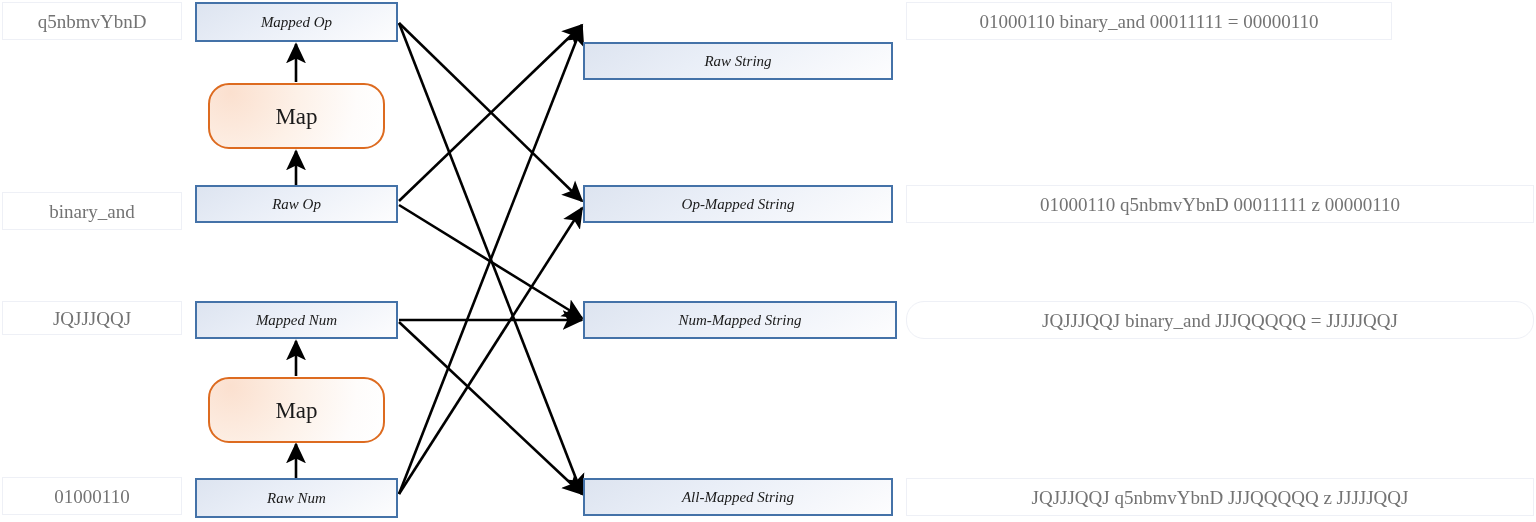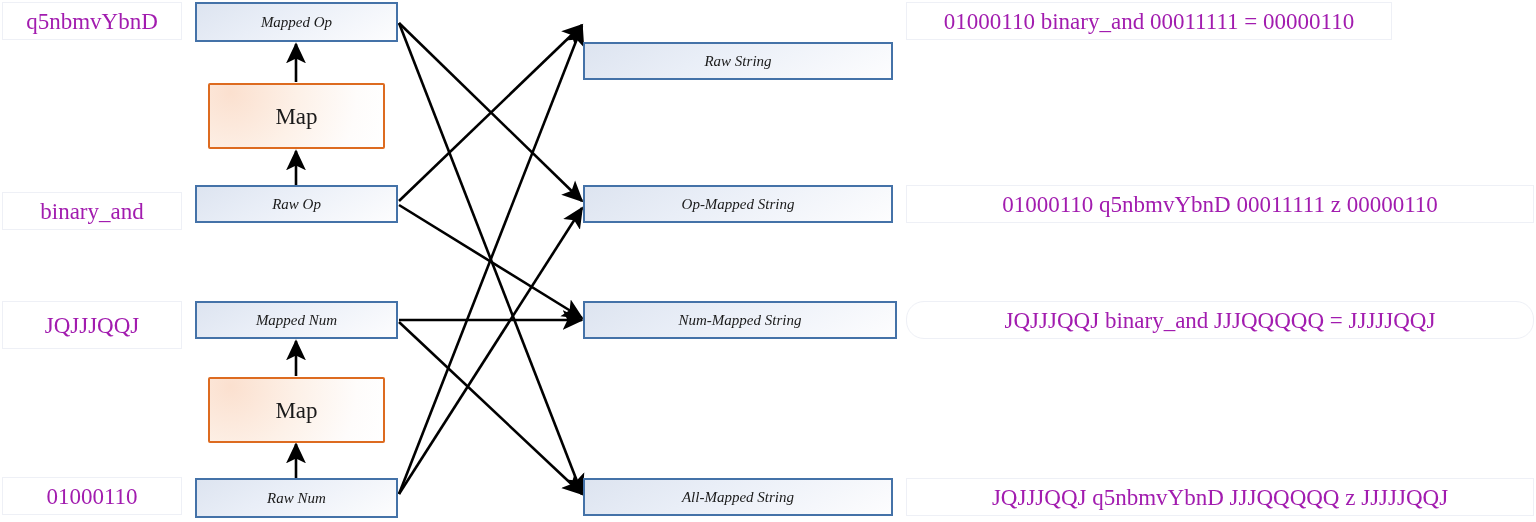--- a/index.html
+++ b/index.html
@@ -18,22 +18,22 @@
 
   
   .textcell {
     position: absolute;
     box-sizing: border-box;
     border: 1px solid #eef0f6;
     background: #ffffff;
     display: flex;
     align-items: center;
     justify-content: center;
-    color: #a21caf;
-    font-size: 23px;
+    color: #737373;
+    font-size: 19px;
     line-height: 1;
     white-space: nowrap;
   }
 
   
   .nodebox {
     position: absolute;
     box-sizing: border-box;
     border: 2px solid #4472a8;
     background: linear-gradient(150deg, #dde4f0 0%, #e9eef7 38%, #fdfdfe 100%);
@@ -46,21 +46,21 @@
     white-space: nowrap;
     z-index: 3;
     font-style: italic;
   }
 
   
   .mapbox {
     position: absolute;
     box-sizing: border-box;
     border: 2px solid #dd6b20;
-    border-radius: 2px;
+    border-radius: 21px;
     background: radial-gradient(circle at 12% 12%, #fbe0cf 0%, #fdf1e8 42%, #fefcfb 78%, #ffffff 100%);
     display: flex;
     align-items: center;
     justify-content: center;
     color: #1a1a1a;
     font-size: 23px;
     line-height: 1;
     white-space: nowrap;
     z-index: 3;
   }
@@ -111,21 +111,21 @@
       <line x1="399" y1="494" x2="582" y2="26"></line>
 
       <line x1="399" y1="494" x2="582" y2="208"></line>
     </g>
   </svg>
 
   <div class="textcell" style="left:2px;  top:2px;   width:180px; height:38px;">q5nbmvYbnD</div>
 
   <div class="textcell" style="left:2px;  top:184px; width:180px; height:38px;margin-top:8px;">binary_and</div>
 
-  <div class="textcell" style="left:2px;  top:301px; width:180px; height:48px;">JQJJJQQJ</div>
+  <div class="textcell" style="left:2px;  top:301px; width:180px; height:34px;">JQJJJQQJ</div>
 
   <div class="textcell" style="left:2px;  top:477px; width:180px; height:38px;">01000110</div>
 
   <div class="nodebox" style="left:195px; top:2px;   width:203px; height:40px;">Mapped Op</div>
 
   <div class="mapbox" style="left:208px; top:83px;  width:177px; height:66px;">Map</div>
 
   <div class="nodebox" style="left:195px; top:185px; width:203px; height:38px;">Raw Op</div>
 
   <div class="nodebox" style="left:195px; top:301px; width:203px; height:38px;">Mapped Num</div>

